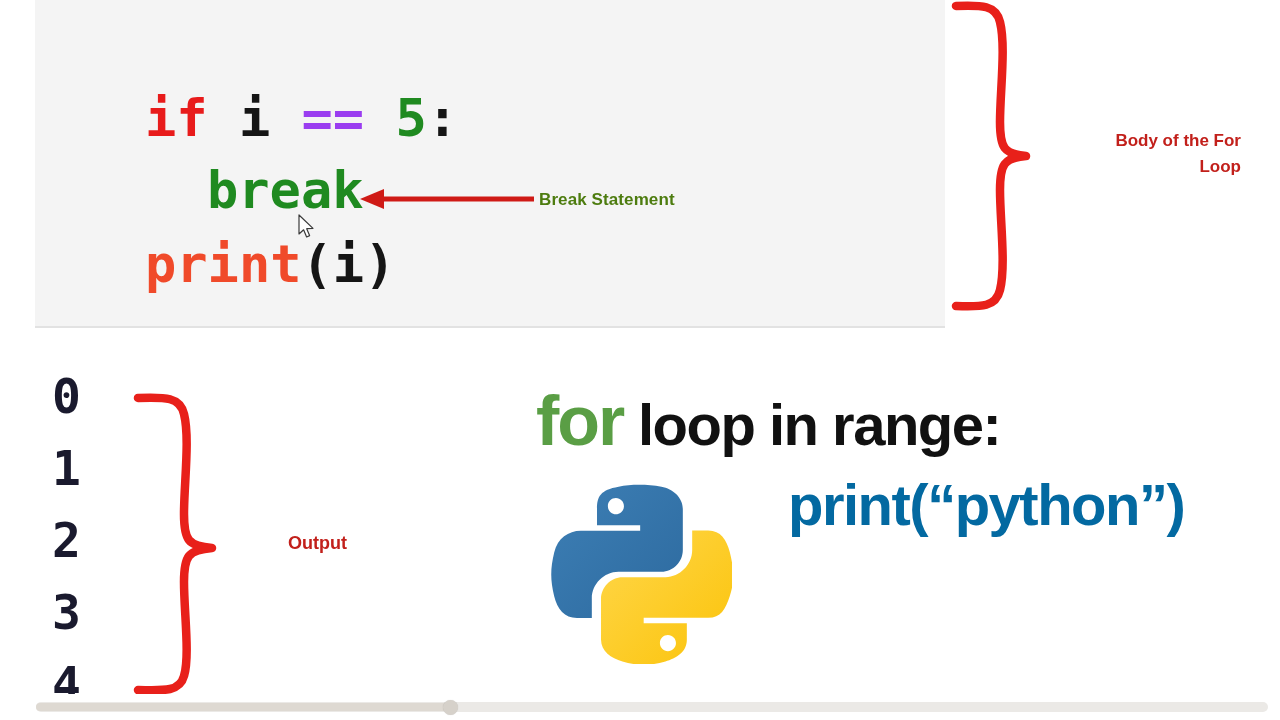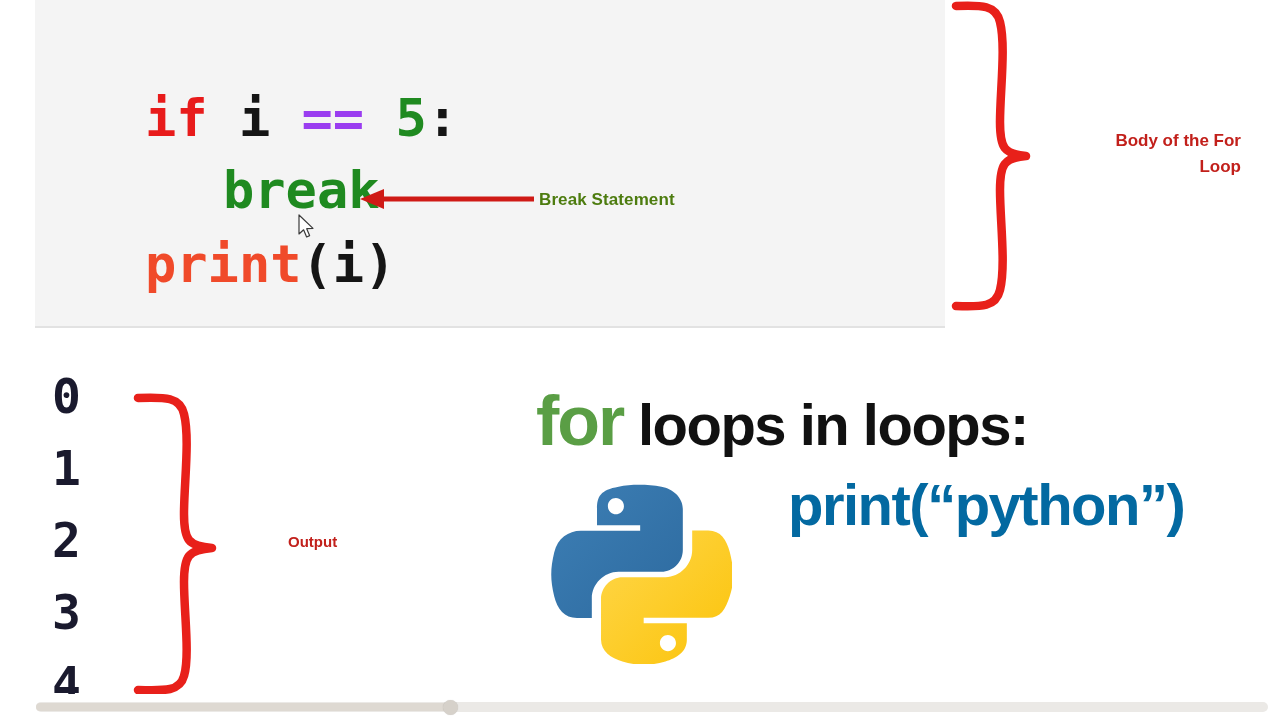--- a/index.html
+++ b/index.html
@@ -29,21 +29,21 @@
   }
   .code-line {
     position: absolute;
     font-family: "DejaVu Sans Mono", "Liberation Mono", monospace;
     font-weight: bold;
     white-space: pre;
     letter-spacing: 0px;
   }
   #code-line-1 { left: 48px;  top: 14px;  font-size: 52px; }
   #code-line-2 { left: 110px; top: 88px;  font-size: 52px; text-align: center; }
-  #code-line-3 { left: 172px; top: 160px; font-size: 52px; margin-left: 16px; }
+  #code-line-3 { left: 172px; top: 160px; font-size: 52px; }
   #code-line-4 { left: 110px; top: 234px; font-size: 52px; }
 
   .tok-green  { color: #1f8a20; }
   .tok-red    { color: #e81b1b; }
   .tok-black  { color: #151515; }
   .tok-purple { color: #9a3df0; }
   .tok-orange { color: #f04a2a; }
 
   
   #break-arrow {
@@ -108,21 +108,21 @@
     position: absolute;
     left: 132px;
     top: 388px;
     width: 125px;
     height: 312px;
   }
   #output-label {
     position: absolute;
     left: 288px;
     top: 533px;
-    font-size: 15px;
+    font-size: 18px;
     font-weight: bold;
     color: #c2201b;
   }
 
   
   #title-block {
     position: absolute;
     left: 536px;
     top: 385px;
     width: 720px;
@@ -247,21 +247,21 @@
 <svg id="output-brace" viewBox="0 0 125 312">
   <path d="M6,10 C34,9 48,9 52,26 C58,50 52,96 52,126
            C52,152 56,158 80,160
            C56,162 52,168 52,194
            C52,224 58,268 52,288 C48,303 34,303 6,302" fill="none" stroke="#e8201a" stroke-width="8.5" stroke-linecap="round" stroke-linejoin="round"></path>
 </svg>
 <div id="output-label">Output</div>
 
 <div id="title-block">
   <div id="title-line-1">
-    <span id="title-for">for</span><span id="title-rest"> loops in loops:</span>
+    <span id="title-for">for</span><span id="title-rest"> loop in range:</span>
   </div>
   <div id="title-line-2">print(“python”)</div>
 </div>
 
 <svg id="python-logo" viewBox="0 0 110 110">
   <defs>
     <linearGradient id="pyBlue" x1="0" y1="0" x2="1" y2="1">
       <stop offset="0%" stop-color="#3d7fb5"></stop>
       <stop offset="100%" stop-color="#2d6a9f"></stop>
     </linearGradient>

